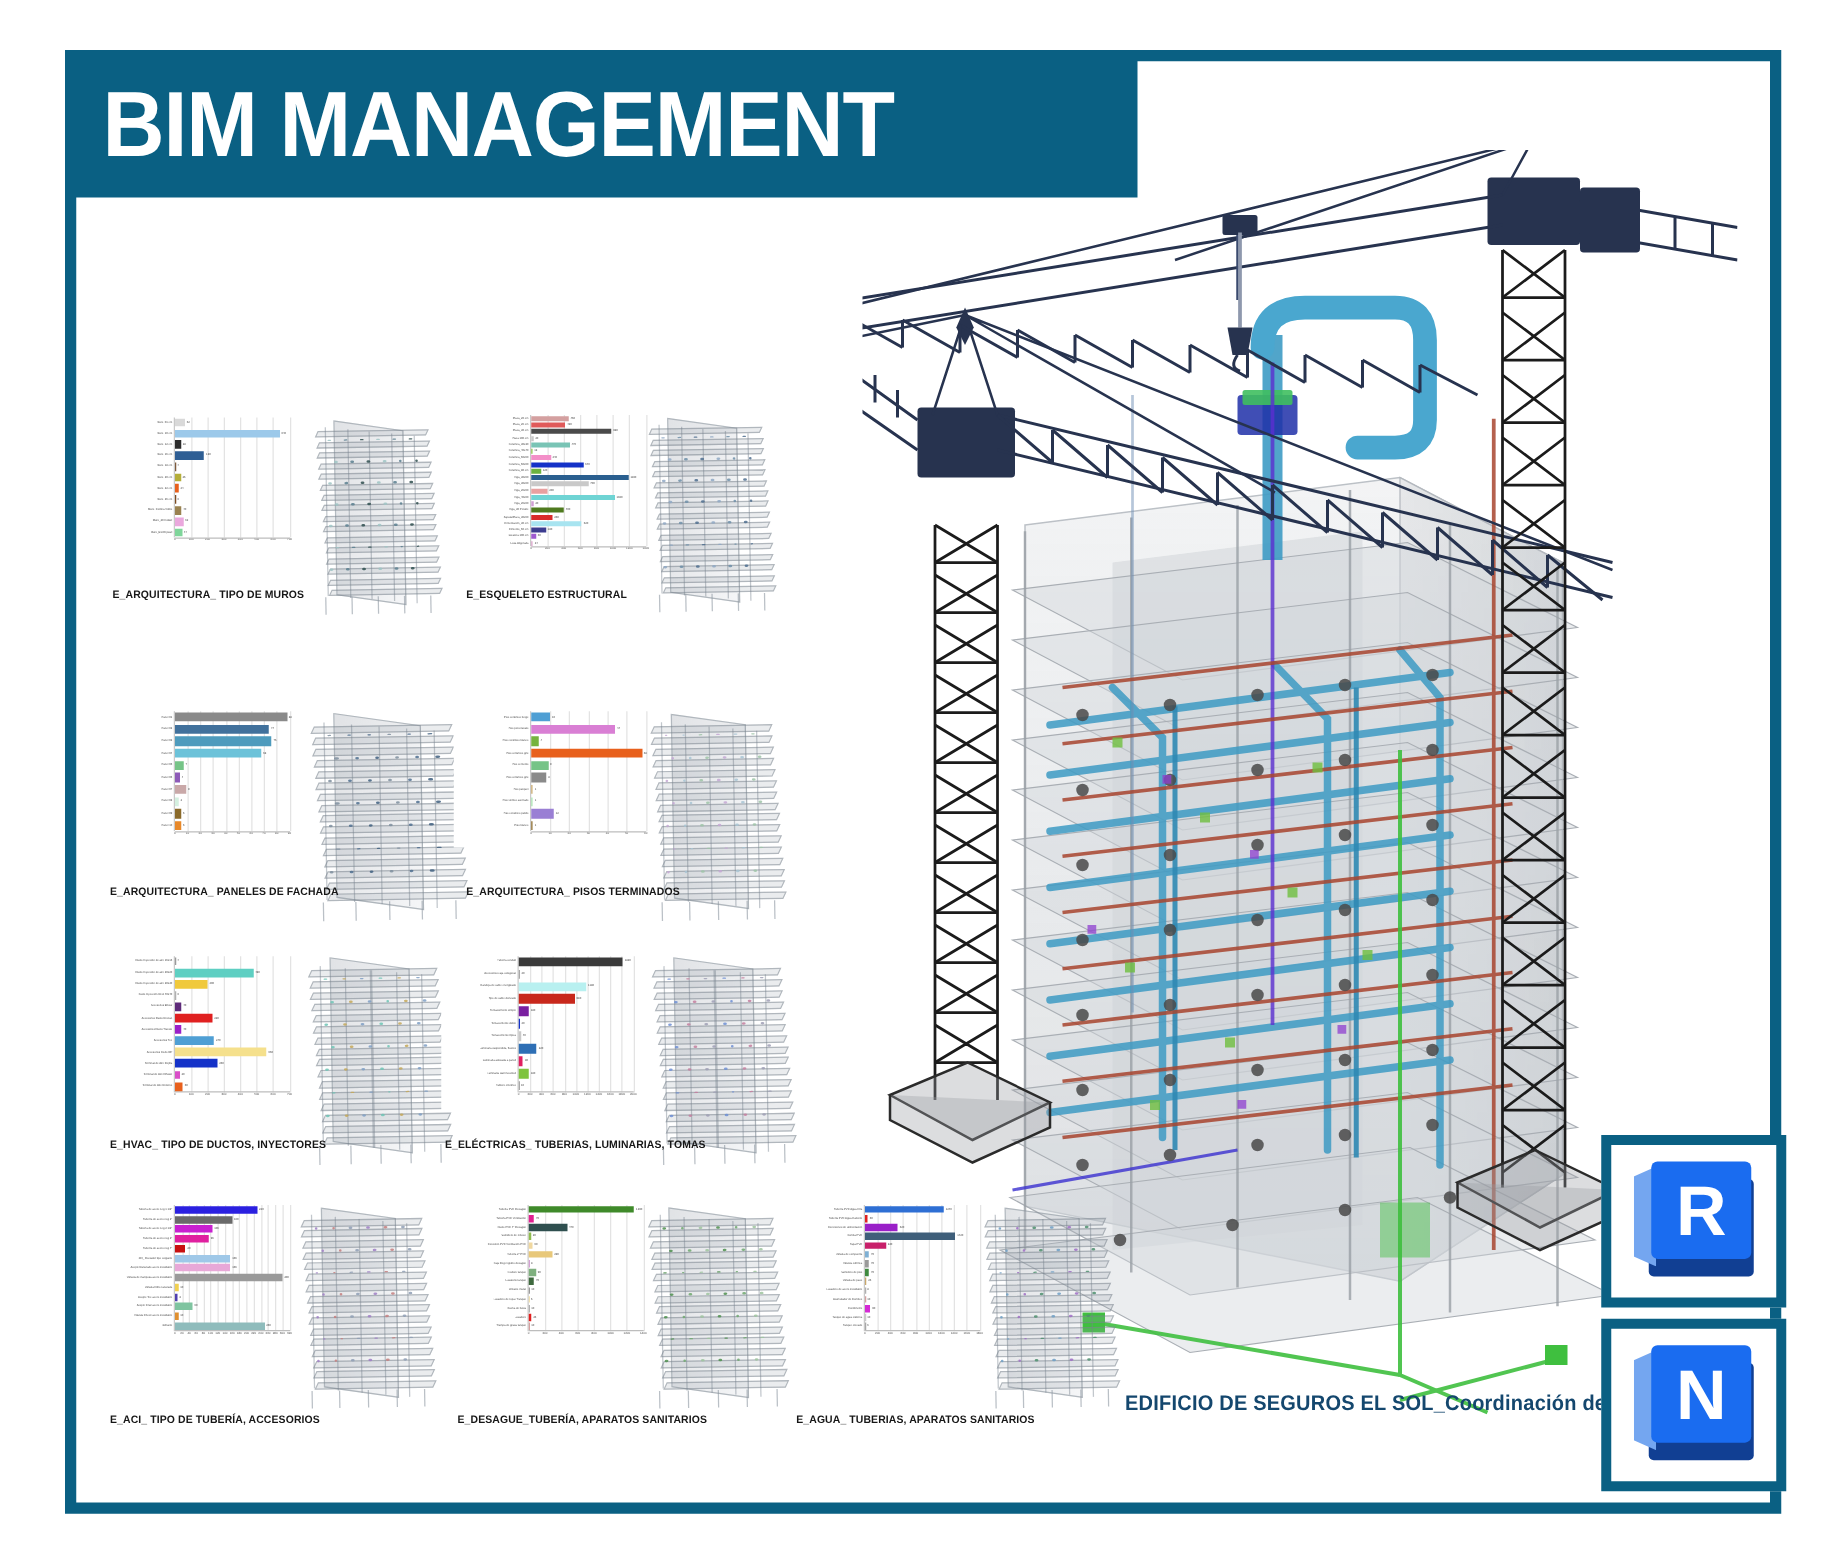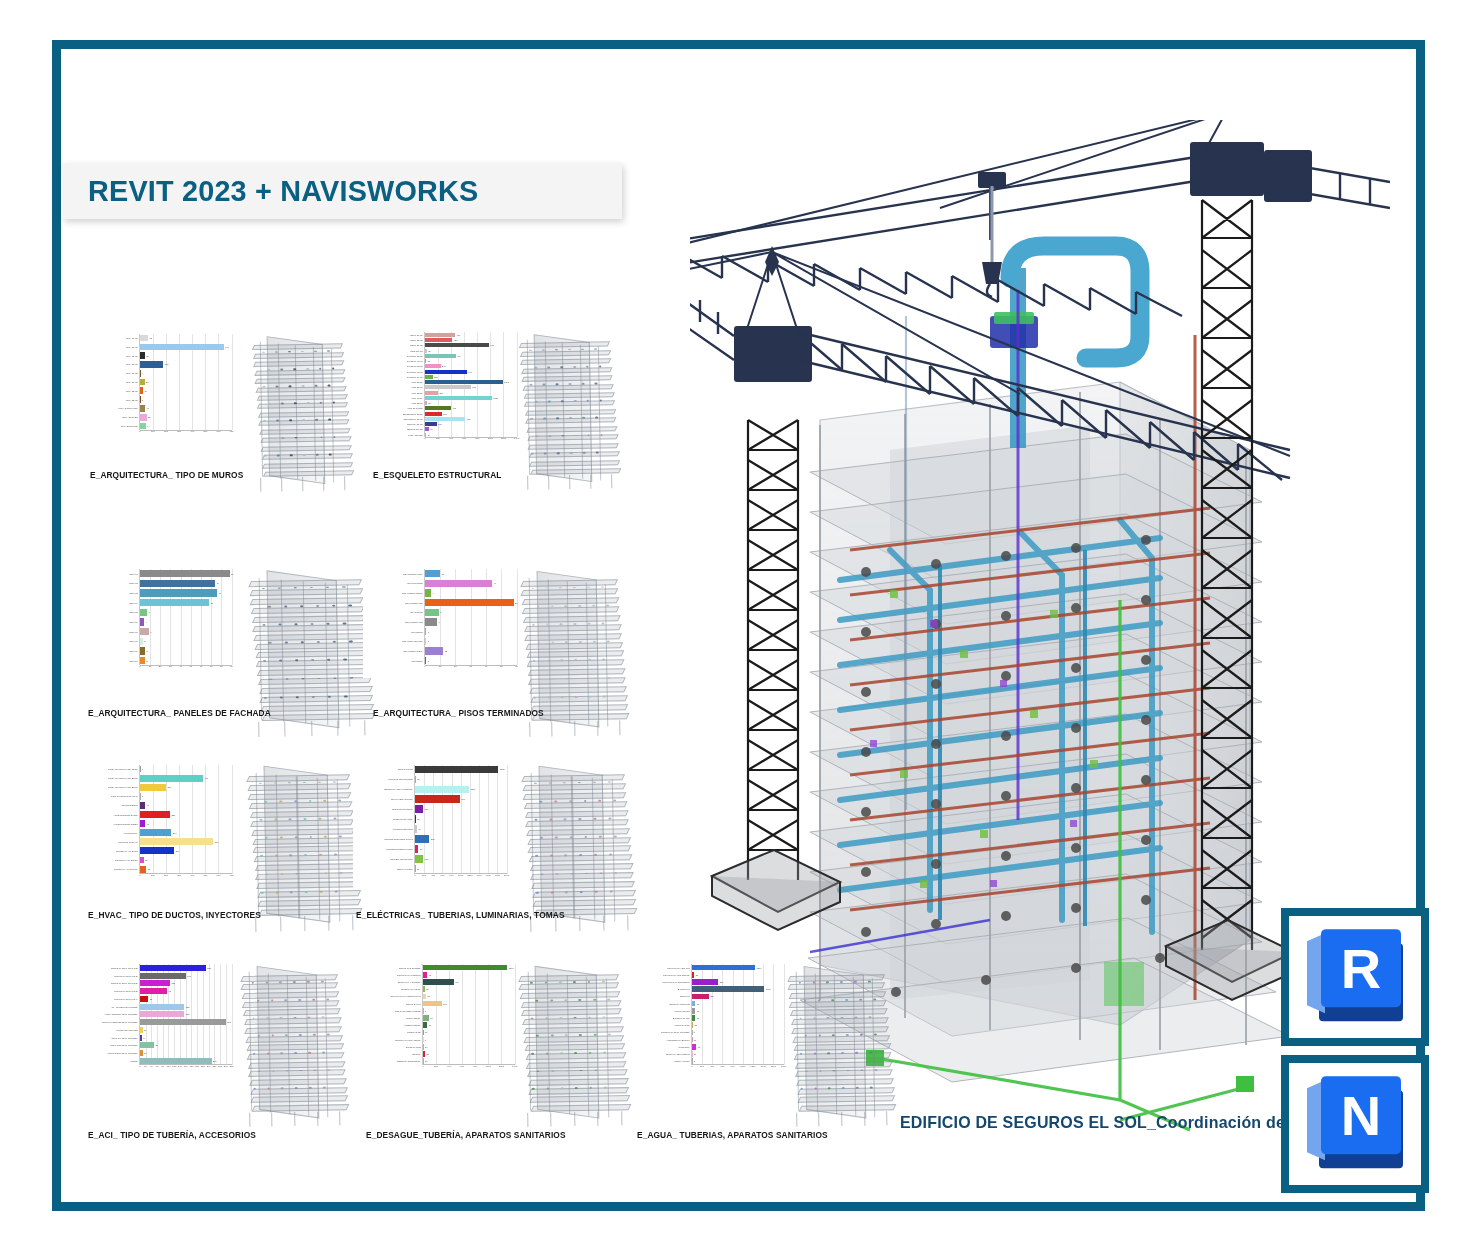--- a/index.html
+++ b/index.html
@@ -1923,22 +1923,22 @@
             <div class="leg" style="left: 28%;"></div>
             <div class="leg" style="left: 46%;"></div>
             <div class="leg" style="left: 64%;"></div>
             <div class="leg" style="left: 82%;"></div>
           </div>
         </div>
         <div class="caption" style="left: 7px; top: 172px;">E_AGUA_ TUBERIAS, APARATOS SANITARIOS</div>
       </div>
     </div>
 
-  <div class="sub-band">
-    <div class="s">REVIT 2023 + NAVISWORKS</div>
+  <div class="title-band">
+    <div class="t">BIM MANAGEMENT</div>
   </div>
 
   <div class="maincap">EDIFICIO DE SEGUROS EL SOL_Coordinación de especialidades</div>
 
   <div class="logo-wrap logo-r">
     <div class="logo-box">
       <div class="cube">
         <div class="back"></div>
         <div class="side"></div>
         <div class="front"></div>

